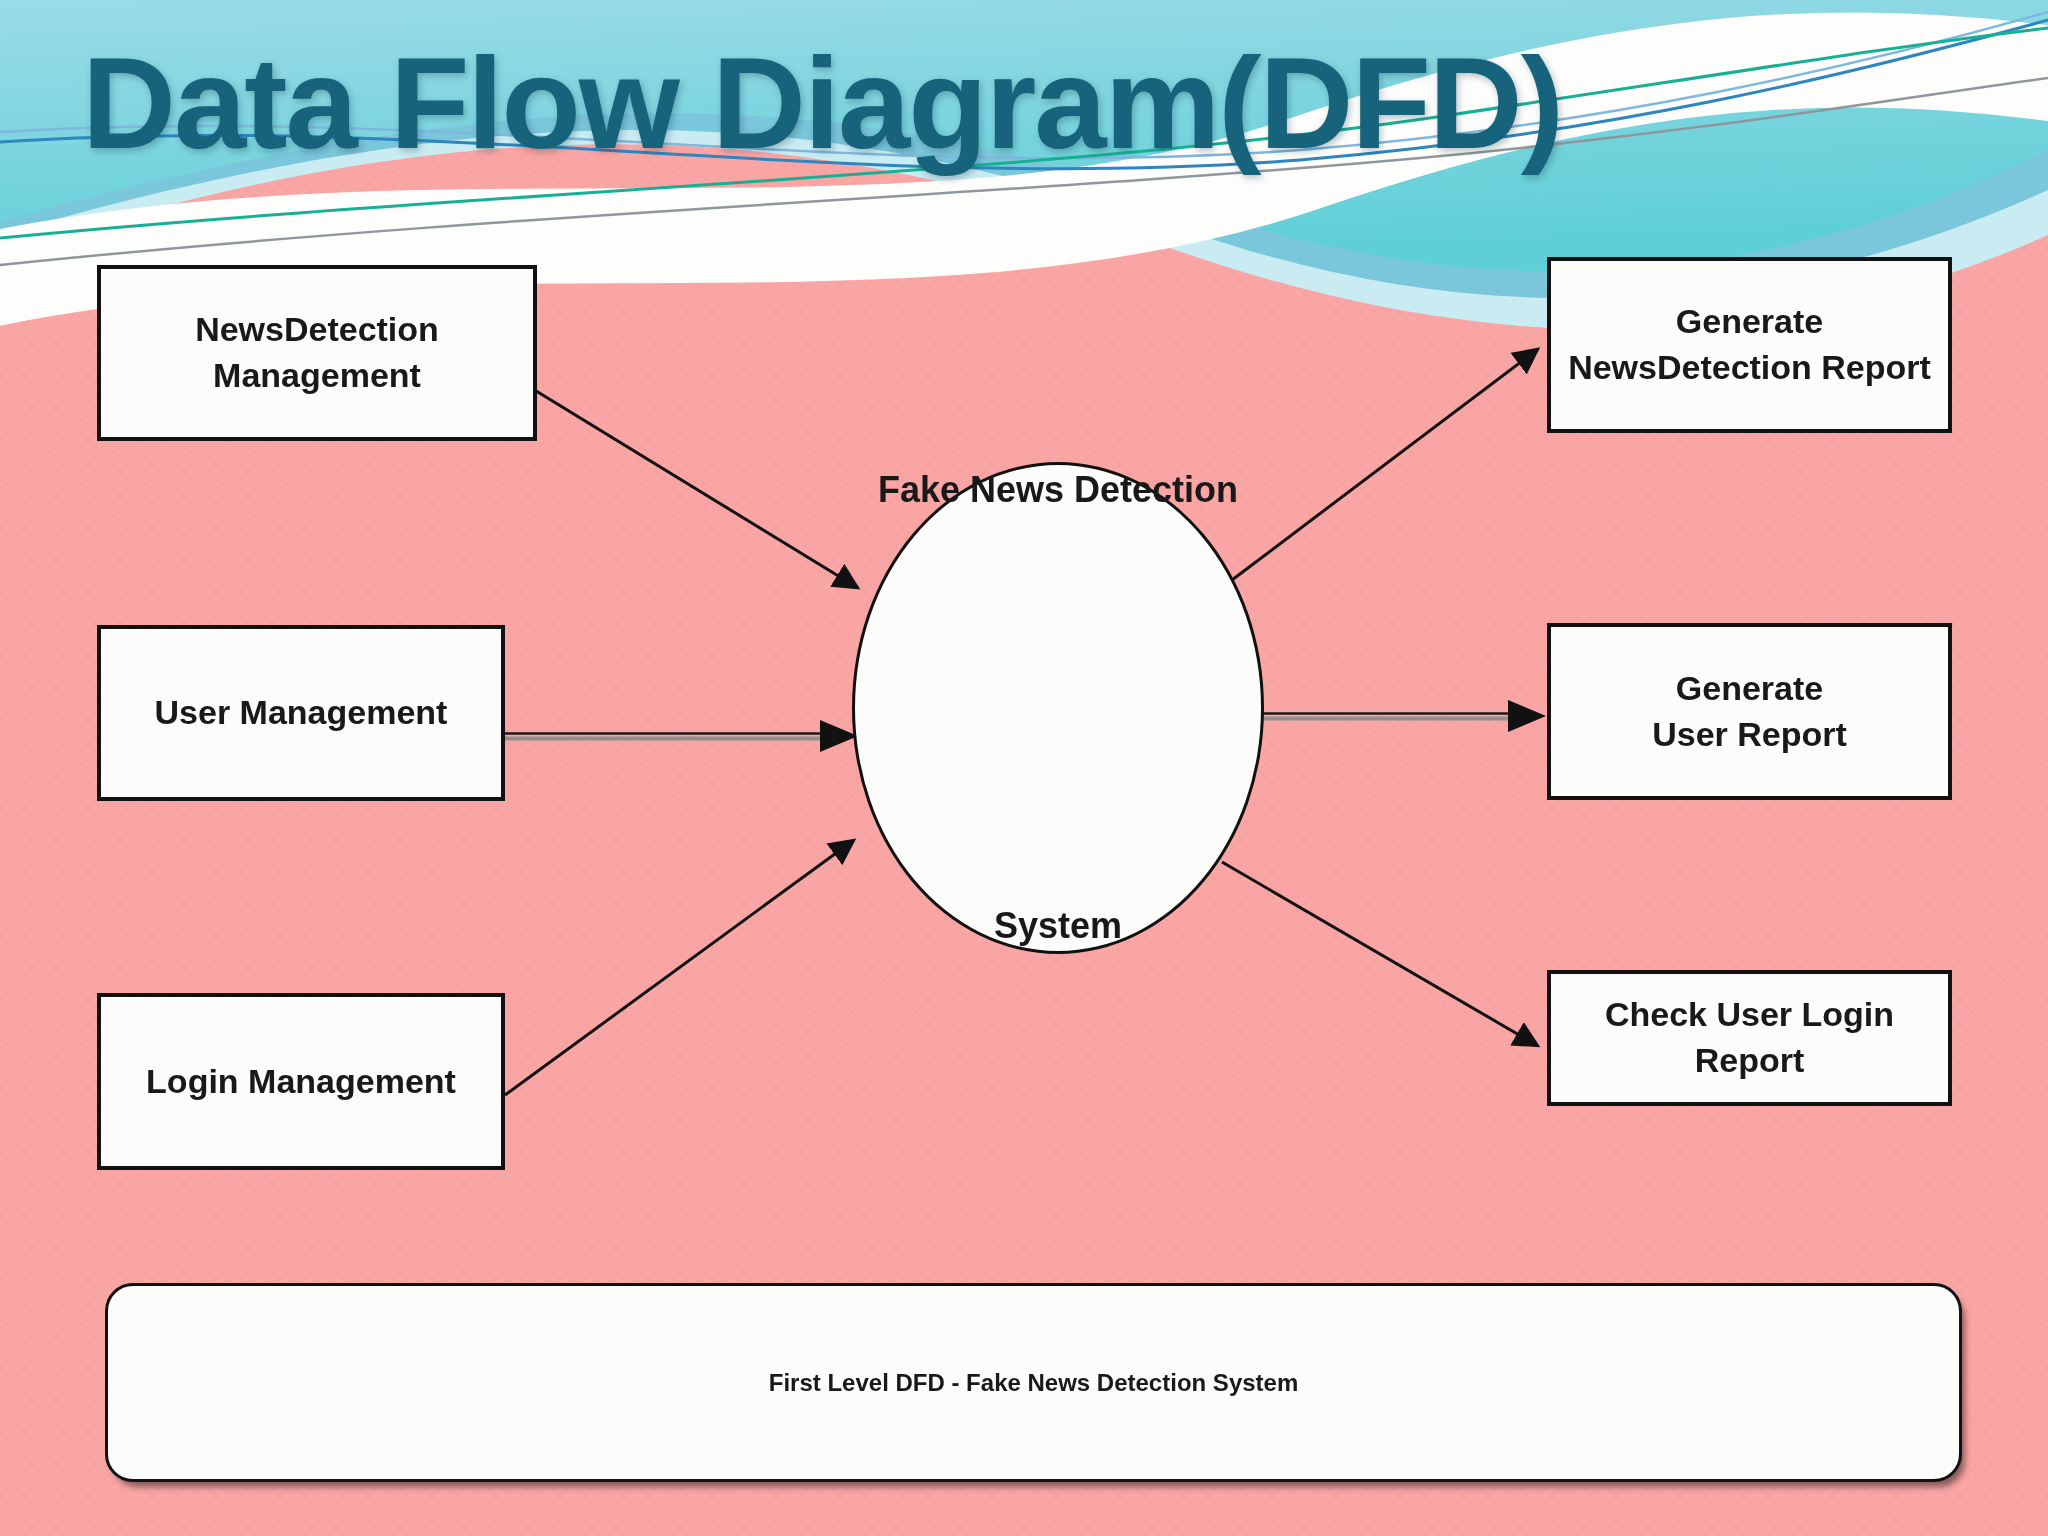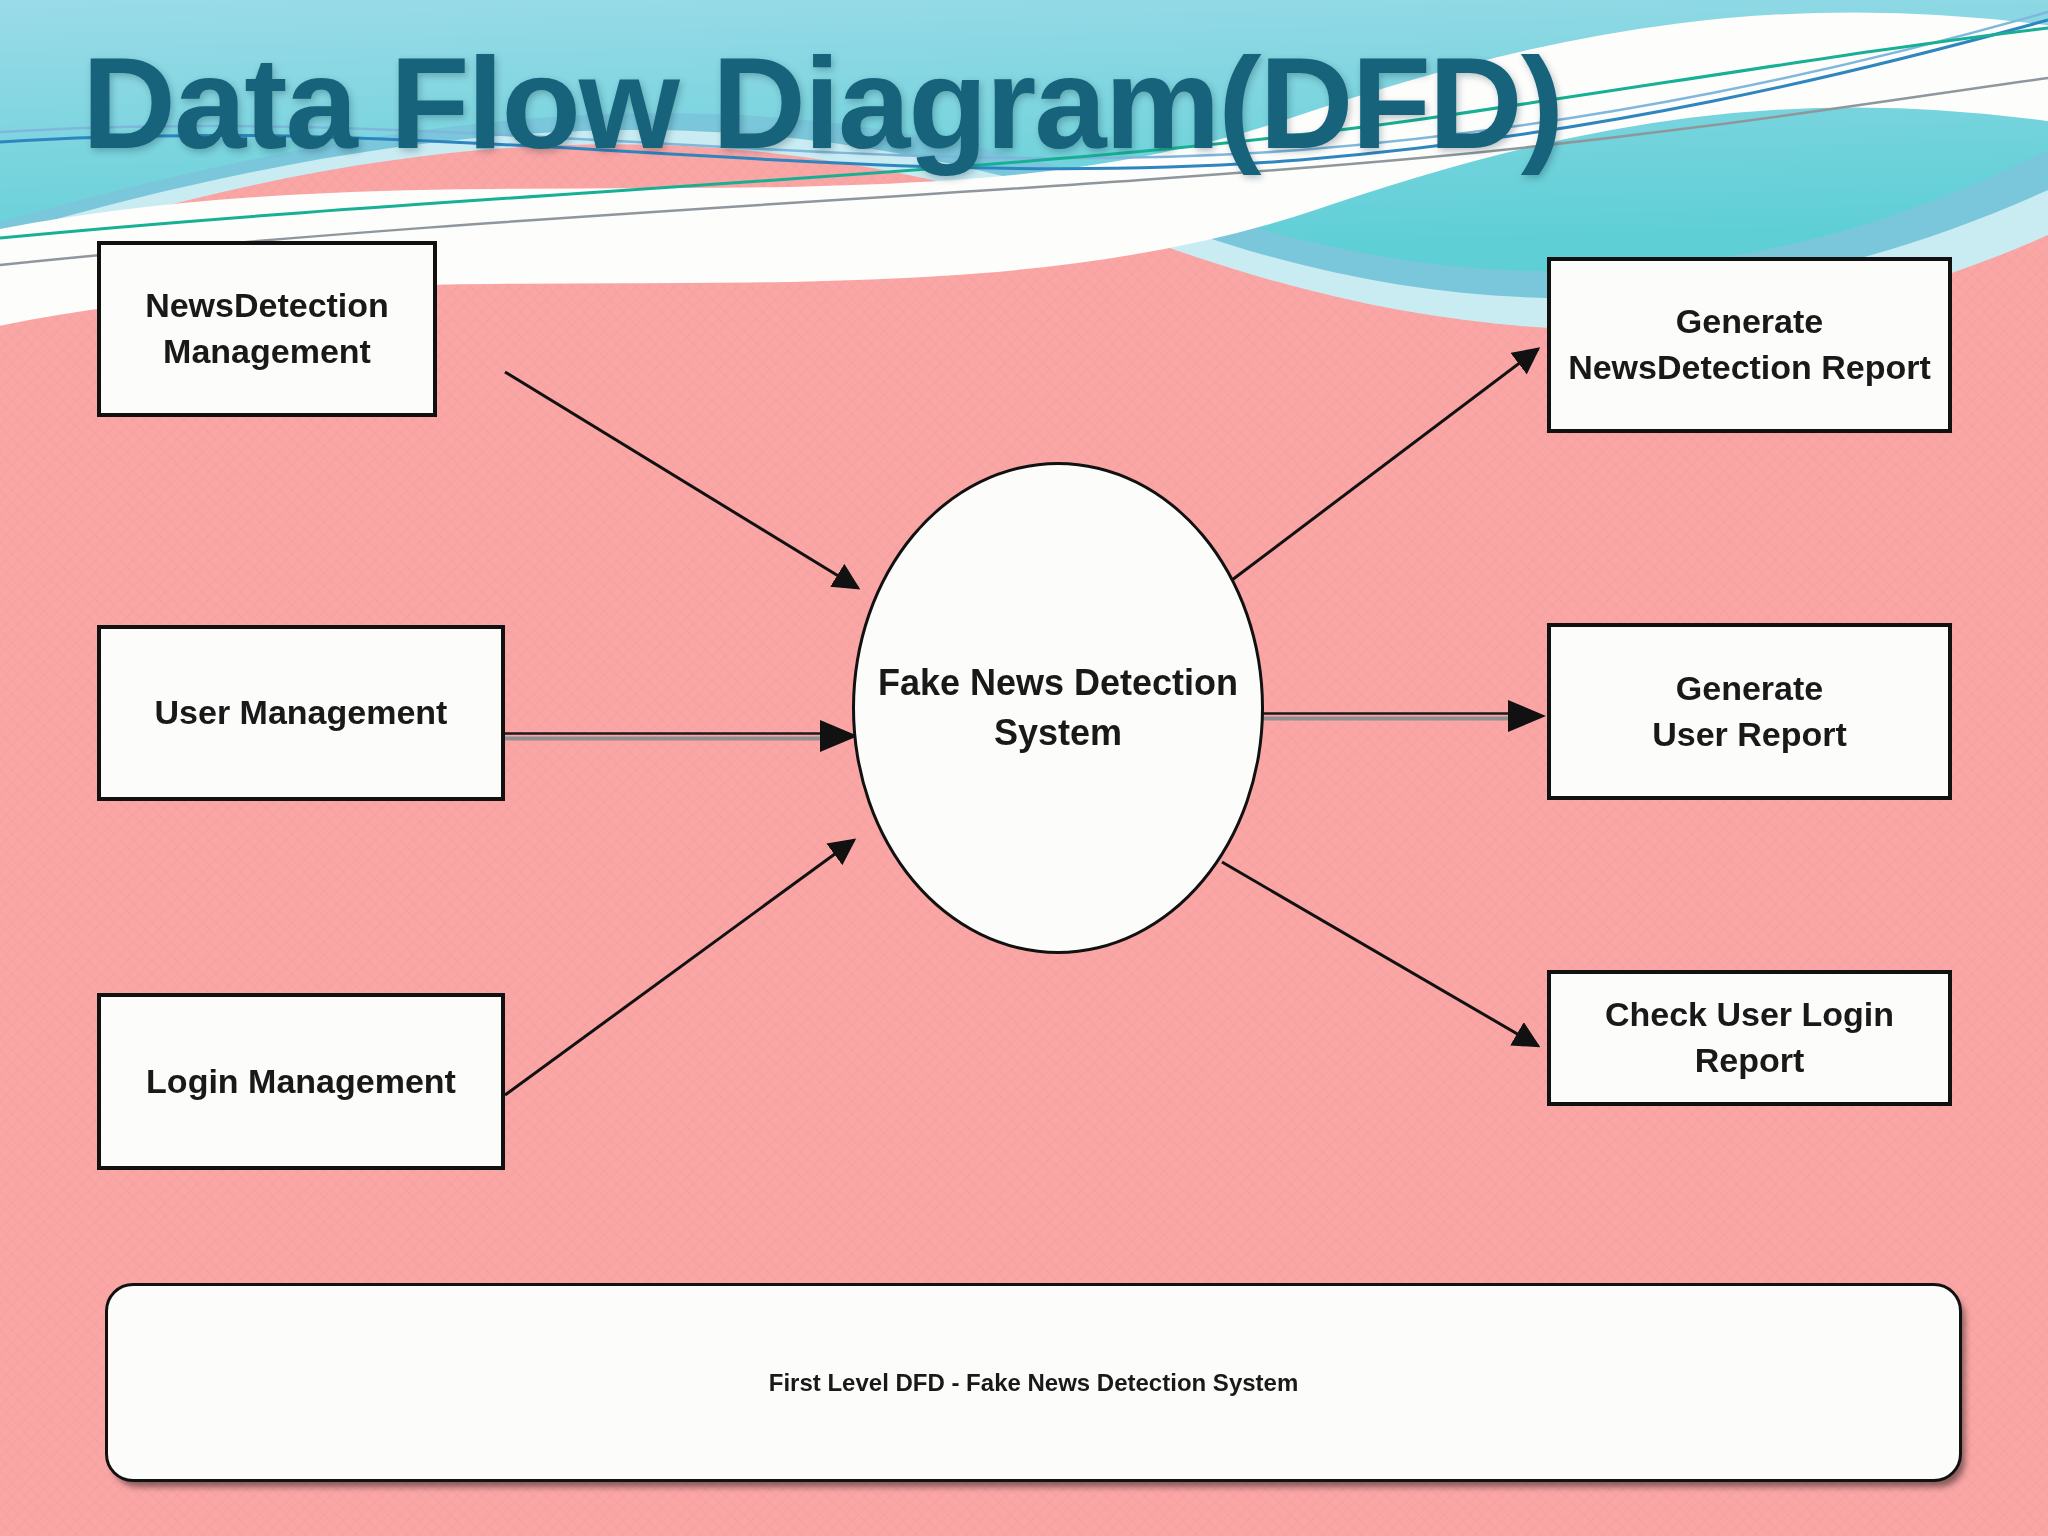--- a/index.html
+++ b/index.html
@@ -40,39 +40,39 @@
     line-height: 1.35;
   }
   .entity-box span { display: block; }
   .process-ellipse {
     position: absolute;
     left: 852px; top: 462px; width: 412px; height: 492px;
     background: #fcfcfb;
     border: 3px solid #111;
     border-radius: 50%;
     display: flex; flex-direction: column;
-    align-items: center; justify-content: center;
+    align-items: center; justify-content: space-between;
     text-align: center;
     font-size: 36px; font-weight: bold; color: #191919;
     line-height: 1.4;
   }
   .process-ellipse span { display: block; }
   .caption-banner {
     position: absolute;
     left: 105px; top: 1283px; width: 1857px; height: 199px;
     background: #fcfcfb;
     border: 3px solid #111;
     border-radius: 28px;
     display: flex; align-items: center; justify-content: center;
     text-align: center;
     font-size: 24px; font-weight: bold; color: #191919;
     box-shadow: 5px 7px 6px -2px rgba(0,0,0,0.45);
   }
   
-  .box-l1 { left: 97px;  top: 241px; width: 340px; height: 176px; }
+  .box-l1 { left: 97px;  top: 265px; width: 440px; height: 176px; }
   .box-l2 { left: 97px;  top: 625px; width: 408px; height: 176px; }
   .box-l3 { left: 97px;  top: 993px; width: 408px; height: 177px; }
   .box-r1 { left: 1547px; top: 257px; width: 405px; height: 176px; }
   .box-r2 { left: 1547px; top: 623px; width: 405px; height: 177px; }
   .box-r3 { left: 1547px; top: 970px; width: 405px; height: 136px; }
 </style>
 </head>
 <body>
 
 <div class="slide">

